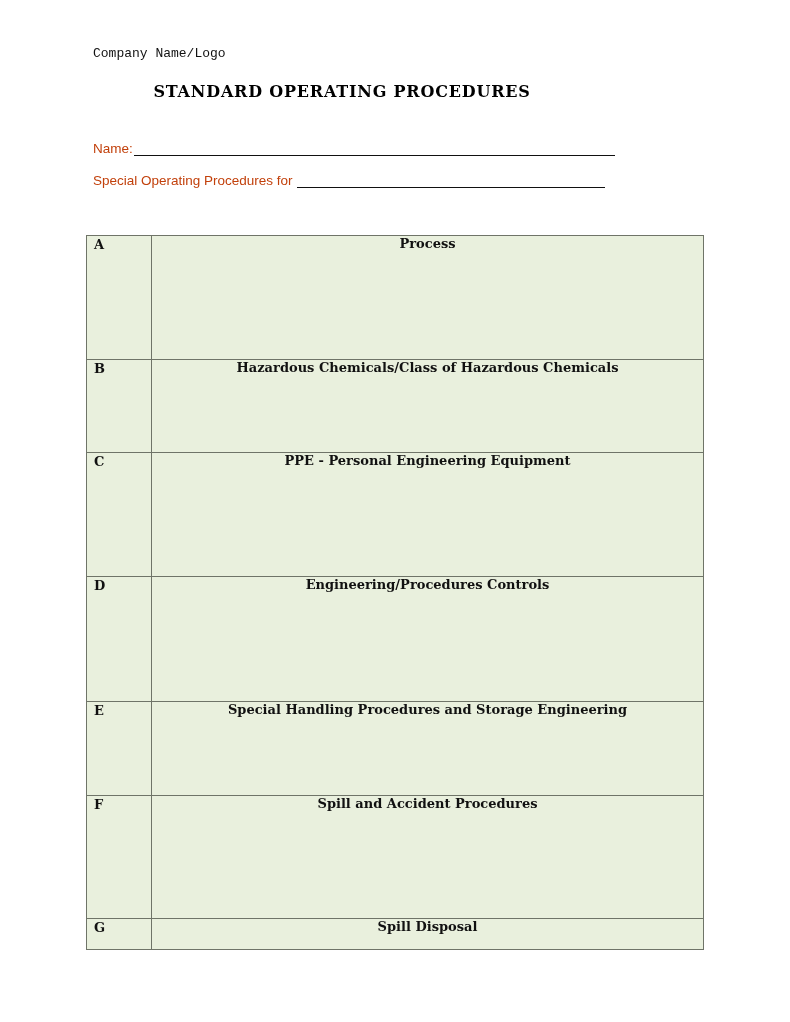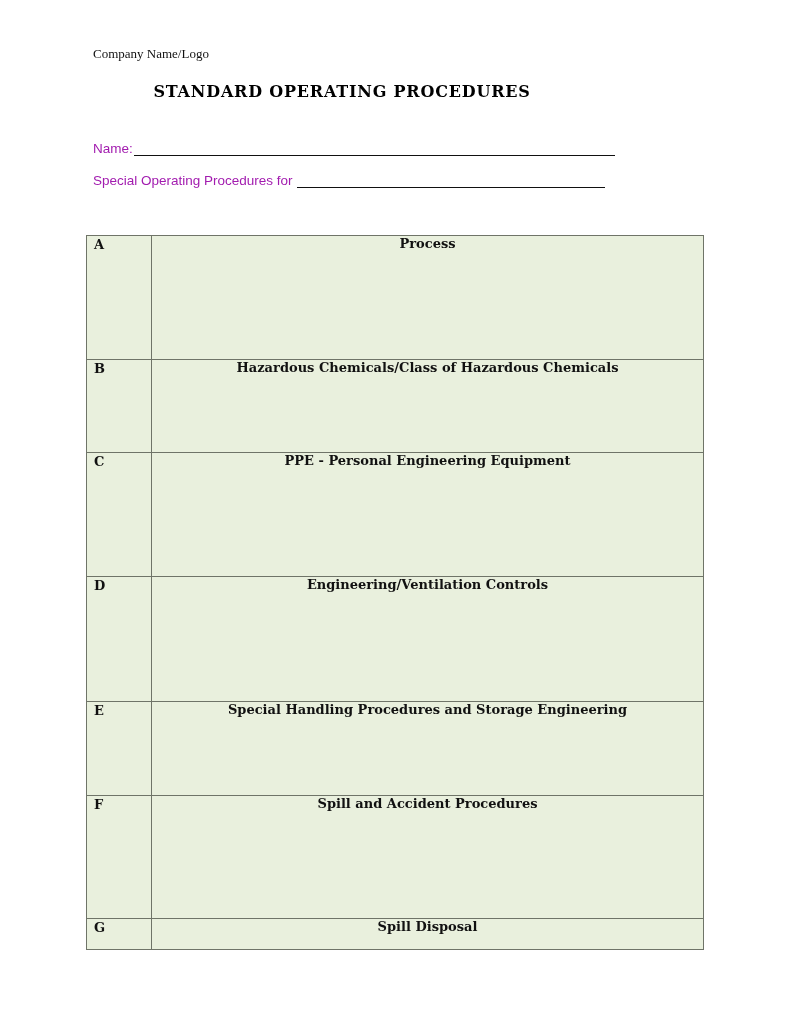--- a/index.html
+++ b/index.html
@@ -5,36 +5,36 @@
     html, body { margin: 0; padding: 0; }
     body {
       width: 790px; height: 1022px;
       background: #ffffff;
       position: relative;
       overflow: hidden;
       color: #111;
     }
     .company {
       position: absolute; left: 93px; top: 46px;
-      font-family: Liberation Serif, serif;
+      font-family: Liberation Mono, monospace;
       font-size: 13px; color: #111;
     }
     .title {
       position: absolute; left: 0; width: 684px; top: 82px;
       text-align: center;
       font-family: "DejaVu Serif", serif;
       font-weight: bold;
       font-size: 16px;
       letter-spacing: 0.8px;
       color: #000;
     }
     .field {
       position: absolute; left: 93px;
       font-family: "Liberation Sans", sans-serif;
-      font-size: 13.5px; color: #a21caf;
+      font-size: 13.5px; color: #c2410c;
       display: flex; align-items: flex-end;
     }
     .field .line {
       display: inline-block;
       border-bottom: 1.3px solid #111;
       height: 14px;
     }
     .field-name { top: 141px; }
     .field-name .line { width: 481px; margin-left: 1px; }
     .field-for { top: 173px; }
@@ -90,21 +90,21 @@
     <tr style="height:93px">
       <td class="letter">B</td>
       <td class="heading">Hazardous Chemicals/Class of Hazardous Chemicals</td>
     </tr>
     <tr style="height:124px">
       <td class="letter">C</td>
       <td class="heading">PPE - Personal Engineering Equipment</td>
     </tr>
     <tr style="height:125px">
       <td class="letter">D</td>
-      <td class="heading">Engineering/Ventilation Controls</td>
+      <td class="heading">Engineering/Procedures Controls</td>
     </tr>
     <tr style="height:94px">
       <td class="letter">E</td>
       <td class="heading">Special Handling Procedures and Storage Engineering</td>
     </tr>
     <tr style="height:123px">
       <td class="letter">F</td>
       <td class="heading">Spill and Accident Procedures</td>
     </tr>
     <tr style="height:31px">

